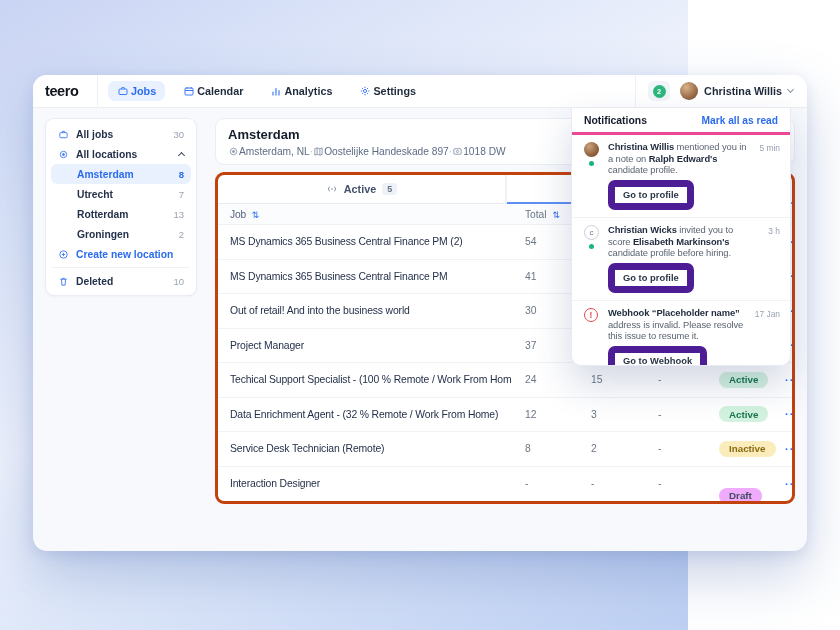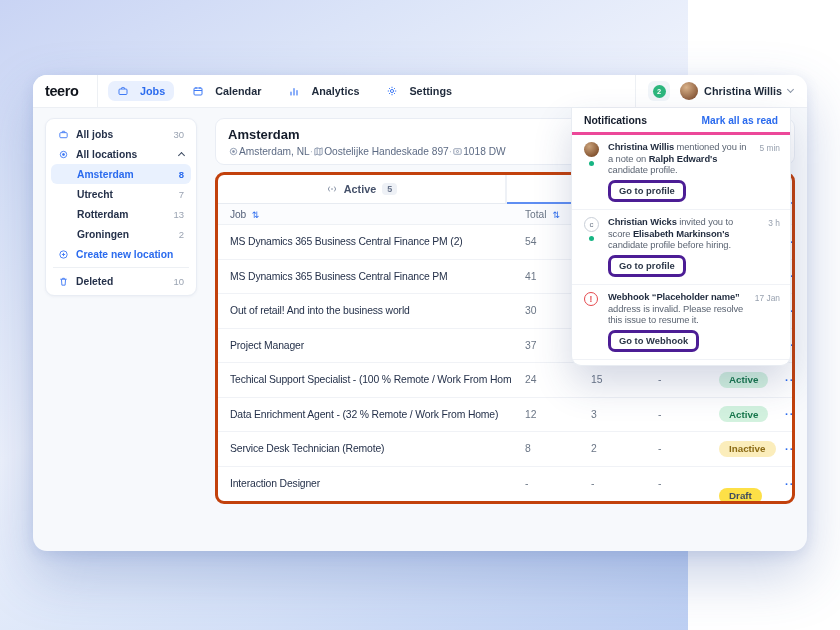--- a/index.html
+++ b/index.html
@@ -12,21 +12,21 @@
     background:#f7f9fc; border-radius:14px; overflow:hidden;
     box-shadow:0 24px 55px rgba(62,92,170,.28), 0 4px 14px rgba(62,92,170,.14); }
 
   
   .nav { position:absolute; left:0; top:0; right:0; height:33px; background:#fff;
     border-bottom:1px solid #eceff4; display:flex; align-items:center; }
   .logo-box { width:53px; margin-left:12px; height:33px; display:flex; align-items:center;
     border-right:1px solid #edf0f4; }
   .logo { font-size:14.5px; font-weight:700; color:#10141c; letter-spacing:-.4px; }
   .nav-tabs { display:flex; align-items:center; gap:9px; margin-left:10px; }
-  .nav-tab { display:flex; align-items:center; gap:11px; padding:4px 9px; border-radius:7px;
+  .nav-tab { display:flex; align-items:center; gap:2px; padding:4px 9px; border-radius:7px;
     font-size:10.8px; font-weight:600; color:#1f2a3b; cursor:pointer; }
   .nav-tab .ic { color:#3f7af5; display:flex; }
   .nav-tab.active { background:#e9f0fe; color:#2b6bee; }
   .nav-right { margin-left:auto; display:flex; align-items:center; gap:10px;
     border-left:1px solid #edf0f4; padding:0 14px 0 12px; height:33px; }
   .bell-btn { width:22px; height:20px; background:#f1f5f9; border-radius:6px;
     display:flex; align-items:center; justify-content:center; cursor:pointer; }
   .bell-count { width:13px; height:13px; border-radius:50%; background:#2cb67d; color:#fff;
     font-size:7.5px; font-weight:700; display:flex; align-items:center; justify-content:center; }
   .user { display:flex; align-items:center; gap:6px; cursor:pointer; }
@@ -83,21 +83,21 @@
   .c-4 { padding-left:15px; }
   .c-status { flex:0 0 76px; }
   .c-actions { flex:1; color:#2b6bee; font-size:11px; letter-spacing:1px; font-weight:700; cursor:pointer; }
   .sort { color:#2b6bee; font-size:9px; margin-left:3px; }
   .th-job { padding-left:12px; } .th-total { padding-left:14px; }
   .badge { display:inline-block; margin-left:10px; padding:2.5px 10px; border-radius:20px;
     font-size:9.8px; font-weight:600; }
   .badge:empty { display:none; }
   .badge[data-status="active"] { background:#d3f2df; color:#17774b; }
   .badge[data-status="inactive"] { background:#fbedbb; color:#8b6a14; }
-  .badge[data-status="draft"] { background:#fde047; color:#414d5f;margin-top:24px; }
+  .badge[data-status="draft"] { background:#f0abfc; color:#414d5f;margin-top:24px; }
 
   
   .notif { position:absolute; left:538px; top:33px; width:220px; height:258px; background:#fff;
     border:1px solid #e8ecf2; border-top:none; border-radius:0 0 10px 10px;
     box-shadow:0 18px 38px rgba(40,60,120,.20); overflow:hidden; z-index:5; }
   .notif-head { display:flex; align-items:center; justify-content:space-between;
     padding:7px 12px 6px; border-bottom:3px solid #ec4899; }
   .notif-title { font-size:10.4px; font-weight:700; color:#141c2b; }
   .notif-link { font-size:10.2px; font-weight:600; color:#2b6bee; cursor:pointer; }
   .n-item { display:grid; grid-template-columns:24px 1fr 32px; padding:6px 10px 7px 12px;
@@ -109,21 +109,21 @@
   .n-avatar-letter { width:15px; height:15px; border-radius:50%; border:1px solid #c9cfd8;
     color:#6b7686; font-size:8px; display:flex; align-items:center; justify-content:center; }
   .n-dot { width:5px; height:5px; border-radius:50%; background:#17b583; margin-left:5px; }
   .n-alert { width:14px; height:14px; border-radius:50%; border:1.4px solid #e5484d;
     color:#e5484d; font-size:8.5px; font-weight:700; display:flex; align-items:center; justify-content:center; }
   .n-person { color:#e9a23b; display:flex; padding-top:1px; }
   .n-text { font-size:9.4px; line-height:1.24; color:#5b6472; letter-spacing:-.1px; }
   .n-text .b { font-weight:700; color:#1f2a3d; }
   .n-time { font-size:8.4px; color:#98a1af; text-align:right; padding-top:2px; }
   .nbtn { grid-column:2; justify-self:start; margin-top:4px; background:#fff;
-    border:3px solid #4c1d95; border-radius:7px; padding:2px 8px 3px; font-size:9.4px;
+    border:7px solid #4c1d95; border-radius:7px; padding:2px 8px 3px; font-size:9.4px;
     font-weight:600; color:#2b3647; cursor:pointer; font-family:inherit; }
   .nbtn:empty { display:none; }
 </style>
 </head>
 <body>
 
 <div class="stage">
   <div class="window">
 
     <div class="nav">

